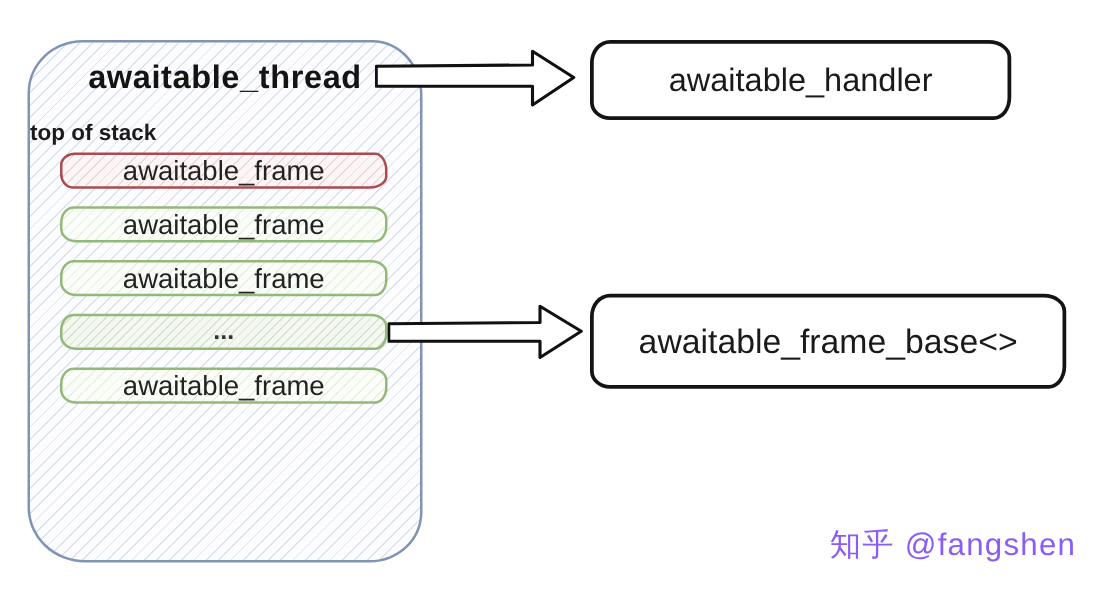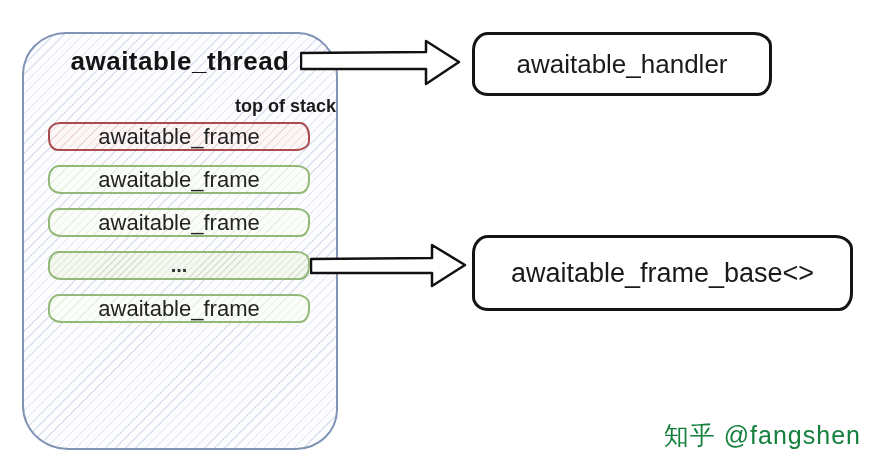--- a/index.html
+++ b/index.html
@@ -36,21 +36,21 @@
   }
   .thread-title {
     text-align: center;
     font-size: 26px;
     font-weight: bold;
     color: #141414;
     line-height: 30px;
     letter-spacing: 0.5px;
   }
   .stack-label {
-    text-align: right;
+    text-align: left;
     font-weight: bold;
     color: #1b1b1b;
   }
   .stack-label.top {
     margin-top: 20px;
     font-size: 18px;
     line-height: 21px;
   }
   .stack-label.bottom {
     margin-top: -8px;
@@ -124,39 +124,39 @@
     border-radius: 16px 18px 14px 16px / 18px 14px 18px 14px;
     background: #ffffff;
     display: flex;
     align-items: center;
     justify-content: center;
     color: #1a1a1a;
   }
   .target-box.handler {
     left: 472px;
     top: 32px;
-    width: 300px;
+    width: 337px;
     height: 64px;
     font-size: 26px;
   }
   .target-box.base {
     left: 472px;
     top: 235px;
     width: 381px;
     height: 76px;
     font-size: 27px;
   }
 
   
   .watermark {
     position: absolute;
     right: 18px;
     bottom: 22px;
     font-size: 25px;
-    color: #15803d;
+    color: #8b5cf6;
     text-shadow: 1px 1px 0 #ffffff;
     letter-spacing: 1px;
     user-select: none;
     margin-top: 35px;
   }
 </style>
 </head>
 <body>
 
 <div class="canvas">

